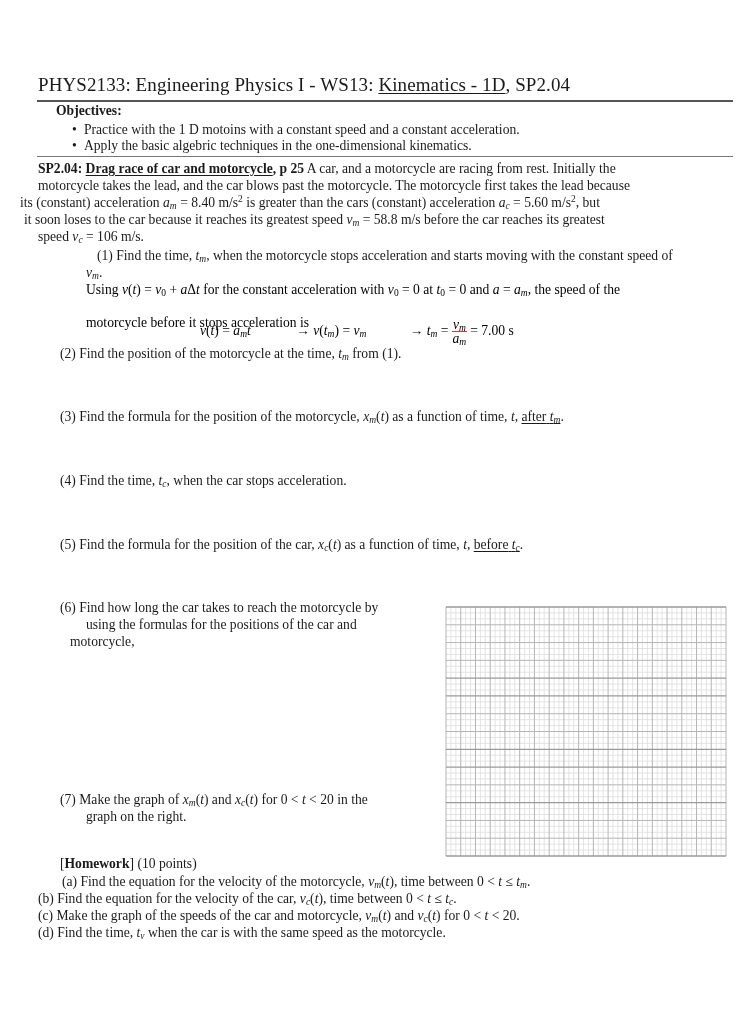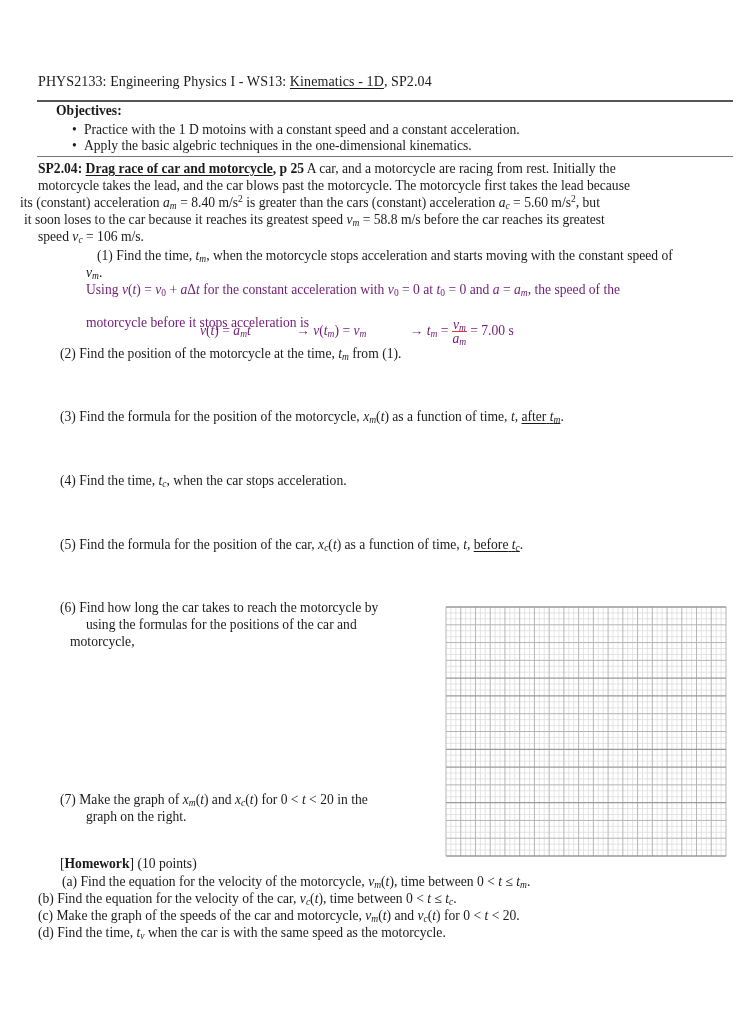--- a/index.html
+++ b/index.html
@@ -3,33 +3,33 @@
 <meta charset="utf-8">
 <style>
   html, body { margin: 0; padding: 0; background: #ffffff; }
   body {
     width: 750px; height: 1018px; position: relative; overflow: hidden;
     font-family: "DejaVu Serif", "Liberation Serif", serif;
     color: #1a1a1a;
   }
   .abs { position: absolute; }
   .title {
-    left: 38px; top: 74px; font-size: 14px; font-weight: normal;
+    left: 38px; top: 74px; font-size: 19px; font-weight: normal;
     font-family: "Liberation Serif", "DejaVu Serif", serif; letter-spacing: 0.1px;
     white-space: nowrap;
   }
   .u { text-decoration: underline; text-underline-offset: 2px; text-decoration-thickness: 1px; }
   .rule { left: 37px; width: 696px; height: 1.5px; background: #555; }
   .rule.thin { height: 1px; background: #777; }
   .txt {
     font-family: "Liberation Serif", "DejaVu Serif", serif;
     font-size: 13.6px; line-height: 17.8px; white-space: nowrap;
   }
   .bold { font-weight: bold; }
-  .red { color: #701a75; }
+  .red { color: #000000; }
   .m { font-style: italic; }
   sub { font-size: 9.5px; vertical-align: -2px; line-height: 0; }
   sup { font-size: 9.5px; vertical-align: 5px; line-height: 0; }
   .bullet { display: inline-block; width: 12px; }
   .frac { display: inline-block; vertical-align: middle; text-align: center; line-height: 13px; }
   .frac .num { display: block; border-bottom: 1px solid #e8323c; padding: 0 1px; }
   .frac .den { display: block; }
   #grid { left: 445px; top: 606px; }
 </style>
 </head>

